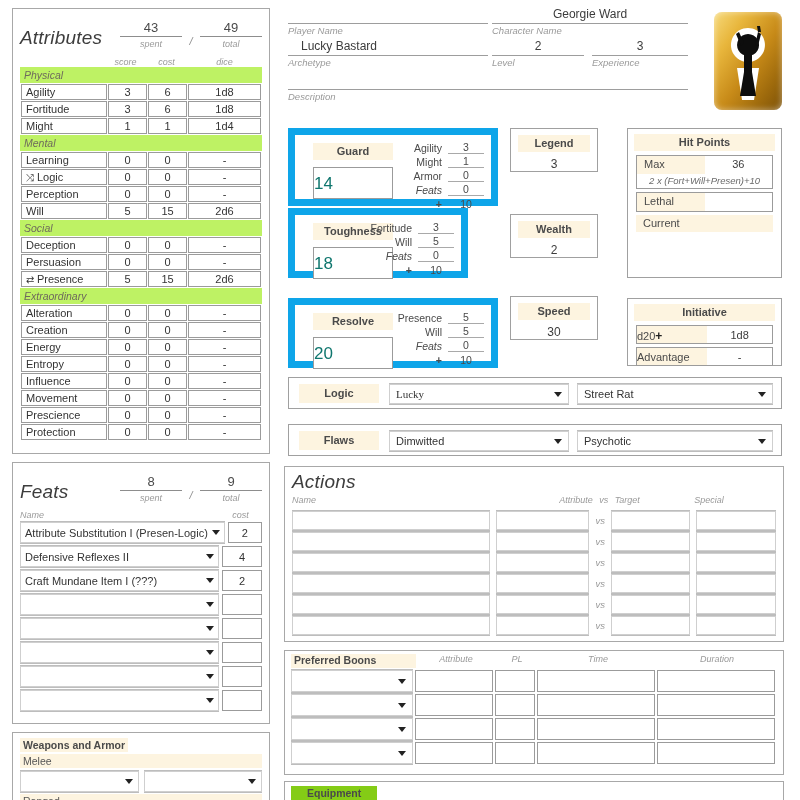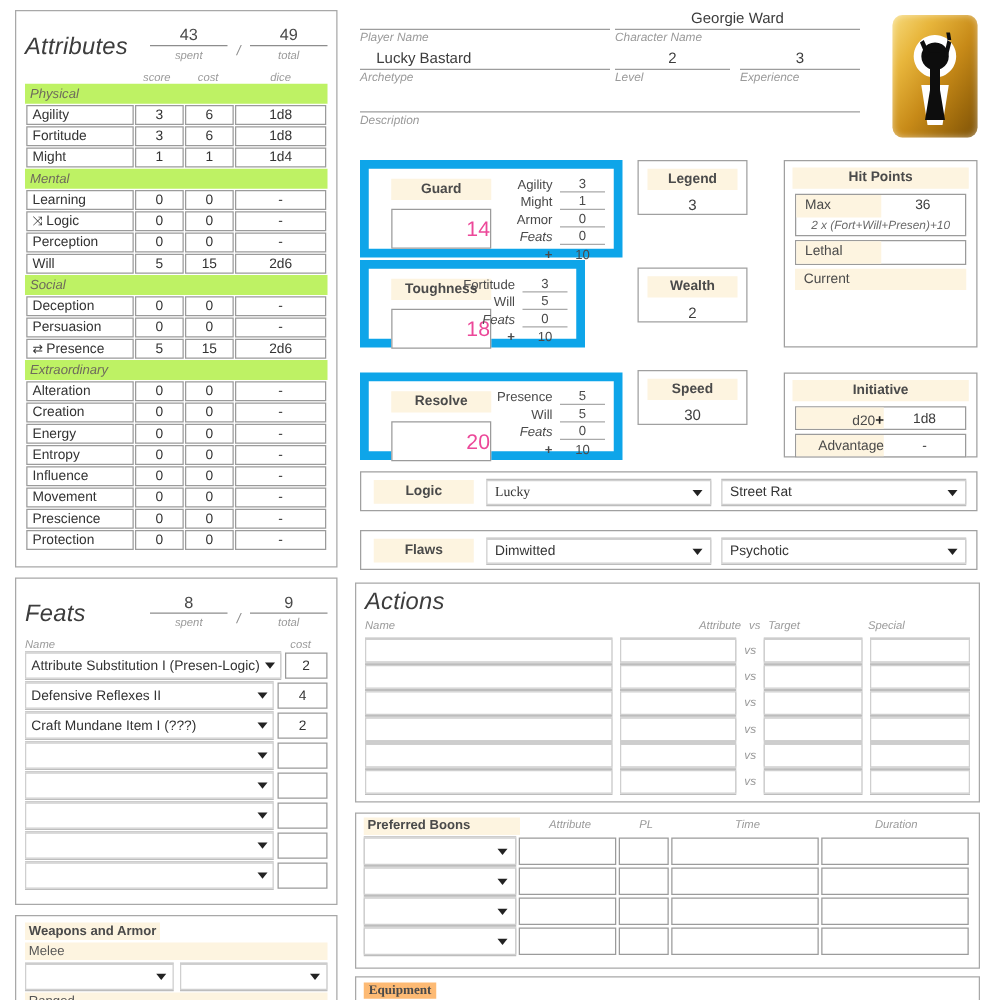--- a/index.html
+++ b/index.html
@@ -92,21 +92,21 @@
   }
 
   
   .statbox { position:absolute; border:7px solid #0ea5e9; background:#fff; }
   .statname {
     position:absolute; left:18px; top:8px; width:80px; height:17px; background:#fdf4e0;
     text-align:center; font-weight:bold; font-size:11px; color:#4a4a4a; line-height:17px;
   }
   .statval {
     position:absolute; left:18px; top:32px; width:80px; height:32px; border:1px solid #9b9b9b;
-    text-align:right; line-height:32px; font-size:17px; color:#ec4899; background:#fff;
+    text-align:left; line-height:32px; font-size:17px; color:#0f766e; background:#fff;
   }
   .comp { position:absolute; right:7px; top:5px; width:88px; }
   .comp-row { display:flex; align-items:flex-end; height: 14px; }
   .comp-row .k { flex:1; text-align:right; font-size:10.5px; color:#4a4a4a; padding-right:6px; }
   .comp-row .k.it { font-style: italic; }
   .comp-row .v { width: 36px; text-align:center; font-size:10.5px; color:#4a4a4a; border-bottom:1px solid #a9a9a9; }
   .comp-row.last .v { border-bottom:none; }
   .plusglyph { font-weight:bold; font-size:12px; color:#222; }
 
   
@@ -117,21 +117,21 @@
   
   .bigbox { position:absolute; border:1px solid #a0a0a0; background:#fff; }
   .bigbox .t { margin:5px 6px 4px 6px; background:#fdf4e0; text-align:center; font-weight:bold;font-size:11px;color:#4a4a4a; height:17px;line-height:17px;}
   .hp-block { margin:0 8px; border:1px solid #9b9b9b; background:#fff;}
   .hp-line { display:flex; height:18px; }
   .hp-line .lab { width:50%; background:#fdf4e0; font-size:11px;color:#4a4a4a; padding:2px 0 0 7px;}
   .hp-line .num { width:50%; text-align:center; font-size:11px; color:#3c3c3c; padding-top:2px;}
   .hp-form { font-style:italic; font-size:9.5px; color:#6b6b6b; text-align:center; padding:1px 0 2px 0;}
   .hp-cur { margin:3px 8px 0 8px; background:#fdf4e0; font-size:11px;color:#4a4a4a; padding:2px 0 3px 7px;}
   .init-line { display:flex; height:19px; border:1px solid #9b9b9b; margin:0 8px 3px 8px; background:#fff;}
-  .init-line .lab { width:52%; background:#fdf4e0; text-align:right; font-size:11px;color:#4a4a4a; padding-top:3px;}
+  .init-line .lab { width:52%; background:#fdf4e0; text-align:left; font-size:11px;color:#4a4a4a; padding-top:3px;}
   .init-line .num { width:48%; text-align:center; font-size:11px;color:#3c3c3c; padding-top:3px;}
 
   
   .pf { position:absolute; border:1px solid #a0a0a0; background:#fff; height:32px; }
   .pf .tag { position:absolute; left:10px; top:6px; width:80px; height:19px; background:#fdf4e0; text-align:center;font-weight:bold;font-size:11px;color:#4a4a4a;line-height:19px;}
   .pf .sel { position:absolute; top:6px; height:20px; border:1px solid #cfcfcf; box-shadow:0 1px 0 #bdbdbd,0 -1px 0 #bdbdbd; background:#fff; display:flex;align-items:center;padding:0 6px;font-size:11px;color:#333;}
   .pf .sel .lbl { flex:1; }
 
   
   #actions-panel { left:284px; top:466px; width:500px; height:176px; padding:4px 7px; }
@@ -157,21 +157,21 @@
   .boon-hdr .b-p { width:42px; text-align:center;}
   .boon-hdr .b-ti { width:120px; text-align:center;}
   .boon-hdr .b-d { width:118px; text-align:center;}
   .boon-row { display:flex; margin-top:2px; height:22px; }
   .boon-sel { width:122px; border:1px solid #cfcfcf; box-shadow:0 1px 0 #bdbdbd,0 -1px 0 #bdbdbd; background:#fff; display:flex;align-items:center;justify-content:flex-end;padding:0 6px;}
   .boon-cell { border:1px solid #9b9b9b; background:#fff; height:22px; margin-left:2px;}
   .bc-a{width:78px;} .bc-p{width:40px;} .bc-ti{width:118px;} .bc-d{width:118px;}
 
   
   #equip-panel { left:284px; top:781px; width:500px; height:40px; padding:4px 6px; }
-  .eq-title { background:#fdba74; font-weight:bold;font-size:10.5px;color:#4a4a4a;padding:1px 4px; display:inline-block;font-family:Liberation Serif, serif;}
+  .eq-title { background:#84cc16; font-weight:bold;font-size:10.5px;color:#4a4a4a;padding:1px 16px; display:inline-block;}
 </style>
 </head>
 <body>
 
 <div class="sheet">
 
   <div class="panel" id="attributes-panel">
     <div class="hdr-row">
       <div class="hdr-title sec-title">Attributes</div>
       <div class="spent-box">

